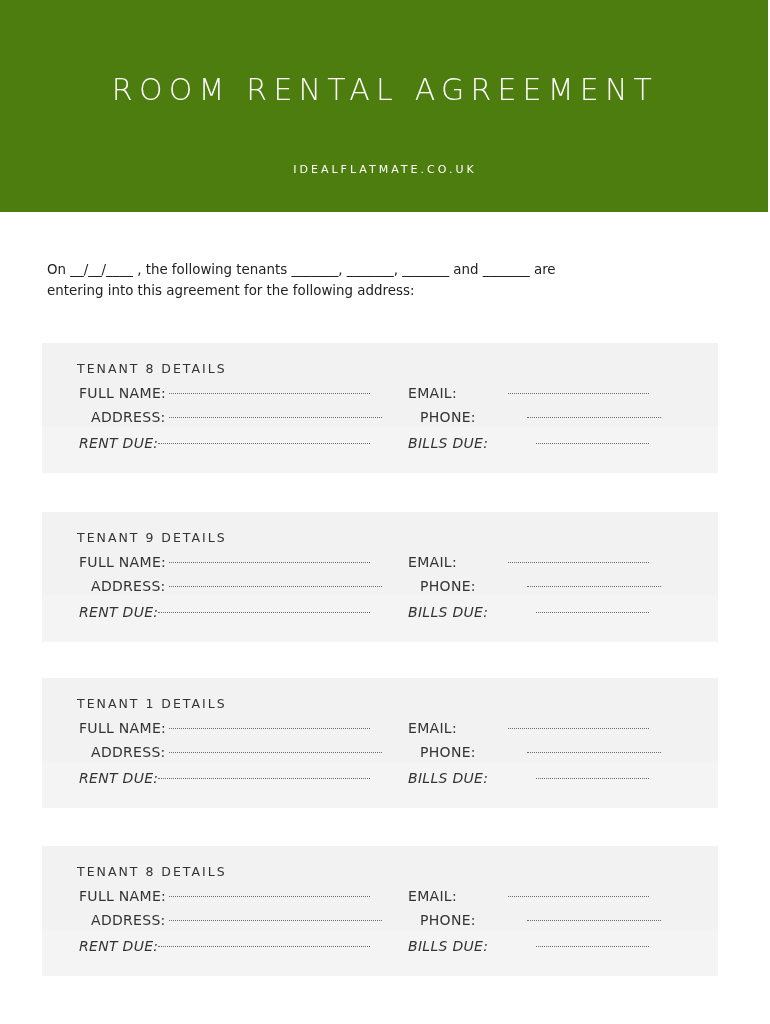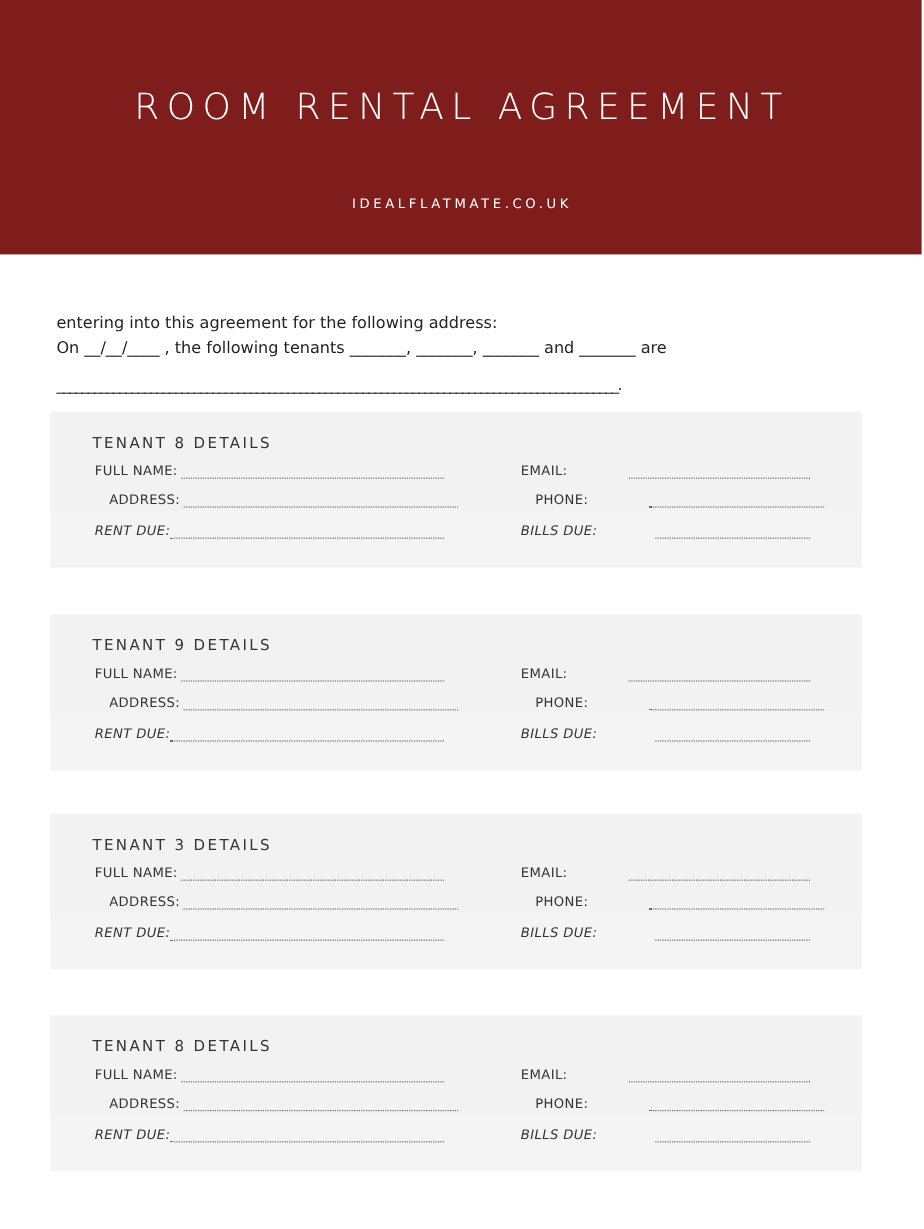--- a/index.html
+++ b/index.html
@@ -12,21 +12,21 @@
     body {
       position: relative;
       font-family: "Liberation Sans", "DejaVu Sans", sans-serif;
       color: #2b2b2b;
     }
     .header {
       position: absolute;
       left: 0; top: 0;
       width: 768px;
       height: 212px;
-      background: #7f1d1d;
+      background: #4d7c0f;
     }
     .header-title {
       position: absolute;
       left: 0; top: 74px;
       width: 770px;
       text-align: center;
       color: #ffffff;
       font-family: "DejaVu Sans", sans-serif;
       font-weight: 300;
       font-size: 30px;
@@ -74,56 +74,55 @@
       left: 35px; top: 19px;
       font-family: "DejaVu Sans", sans-serif;
       font-size: 12.5px;
       letter-spacing: 2px;
       color: #333333;
       line-height: 14px;
     }
     .field {
       position: absolute;
       display: flex;
-      align-items: flex-end;
+      align-items: flex-start;
       height: 14px;
       font-family: "DejaVu Sans", sans-serif;
-      font-size: 11px;
+      font-size: 14px;
       letter-spacing: 0.3px;
       color: #333333;
       line-height: 14px;
       white-space: nowrap;
       overflow: hidden;
     }
     .field .label { flex: 0 0 auto; margin-right: 3px; }
     .field .leader {
       flex: 1 1 auto;
       height: 9px;
       border-bottom: 1px dotted #6a6a6a;
       transform: translateY(-1px);
       cursor: text;
     }
     .col-left { left: 37px; width: 291px; }
-    .col-right { left: 392px; width: 241px; gap: 48px; }
+    .col-right { left: 366px; width: 241px; gap: 48px; }
     .row-1 { top: 43px; }
     .row-2 { top: 67px; margin-left: 12px; }
     .row-3 { top: 93px; font-style: italic; }
   </style>
 </head>
 <body>
 
 <div class="header">
   <div class="header-title">ROOM RENTAL AGREEMENT</div>
   <div class="header-sub">IDEALFLATMATE.CO.UK</div>
 </div>
 
 <div class="intro">
+  <span class="line">On __/__/____ , the following tenants _______, _______, _______ and _______ are</span>
   <span class="line">entering into this agreement for the following address:</span>
-  <span class="line">On __/__/____ , the following tenants _______, _______, _______ and _______ are</span>
-  <span class="addr-line">__________________________________________________________________________________________.</span>
 </div>
 
 <div class="tenant" style="top:343px;">
   <div class="tenant-title">TENANT 8 DETAILS</div>
   <div class="field col-left row-1">
     <span class="label">FULL NAME:</span>
     <span class="leader"></span>
   </div>
   <div class="field col-left row-2">
     <span class="label">ADDRESS:</span>
@@ -169,21 +168,21 @@
     <span class="label">PHONE:</span>
     <span class="leader"></span>
   </div>
   <div class="field col-right row-3">
     <span class="label" style="margin-right:0">BILLS DUE:</span>
     <span class="leader"></span>
   </div>
 </div>
 
 <div class="tenant" style="top:678px;">
-  <div class="tenant-title">TENANT 3 DETAILS</div>
+  <div class="tenant-title">TENANT 1 DETAILS</div>
   <div class="field col-left row-1">
     <span class="label">FULL NAME:</span>
     <span class="leader"></span>
   </div>
   <div class="field col-left row-2">
     <span class="label">ADDRESS:</span>
     <span class="leader"></span>
   </div>
   <div class="field col-left row-3">
     <span class="label" style="margin-right:0">RENT DUE:</span>

